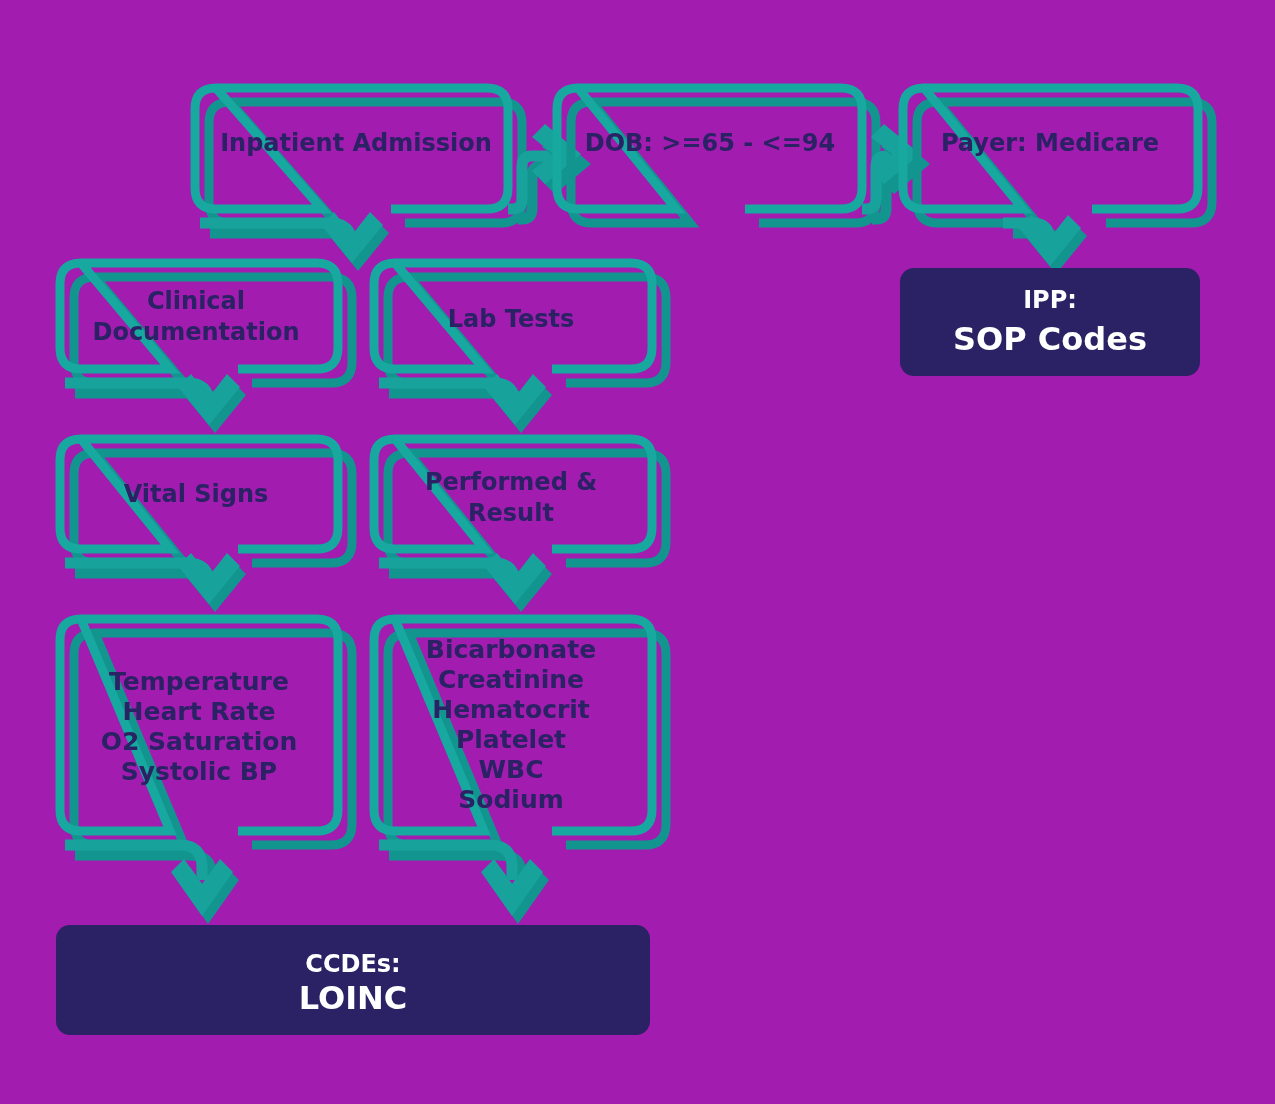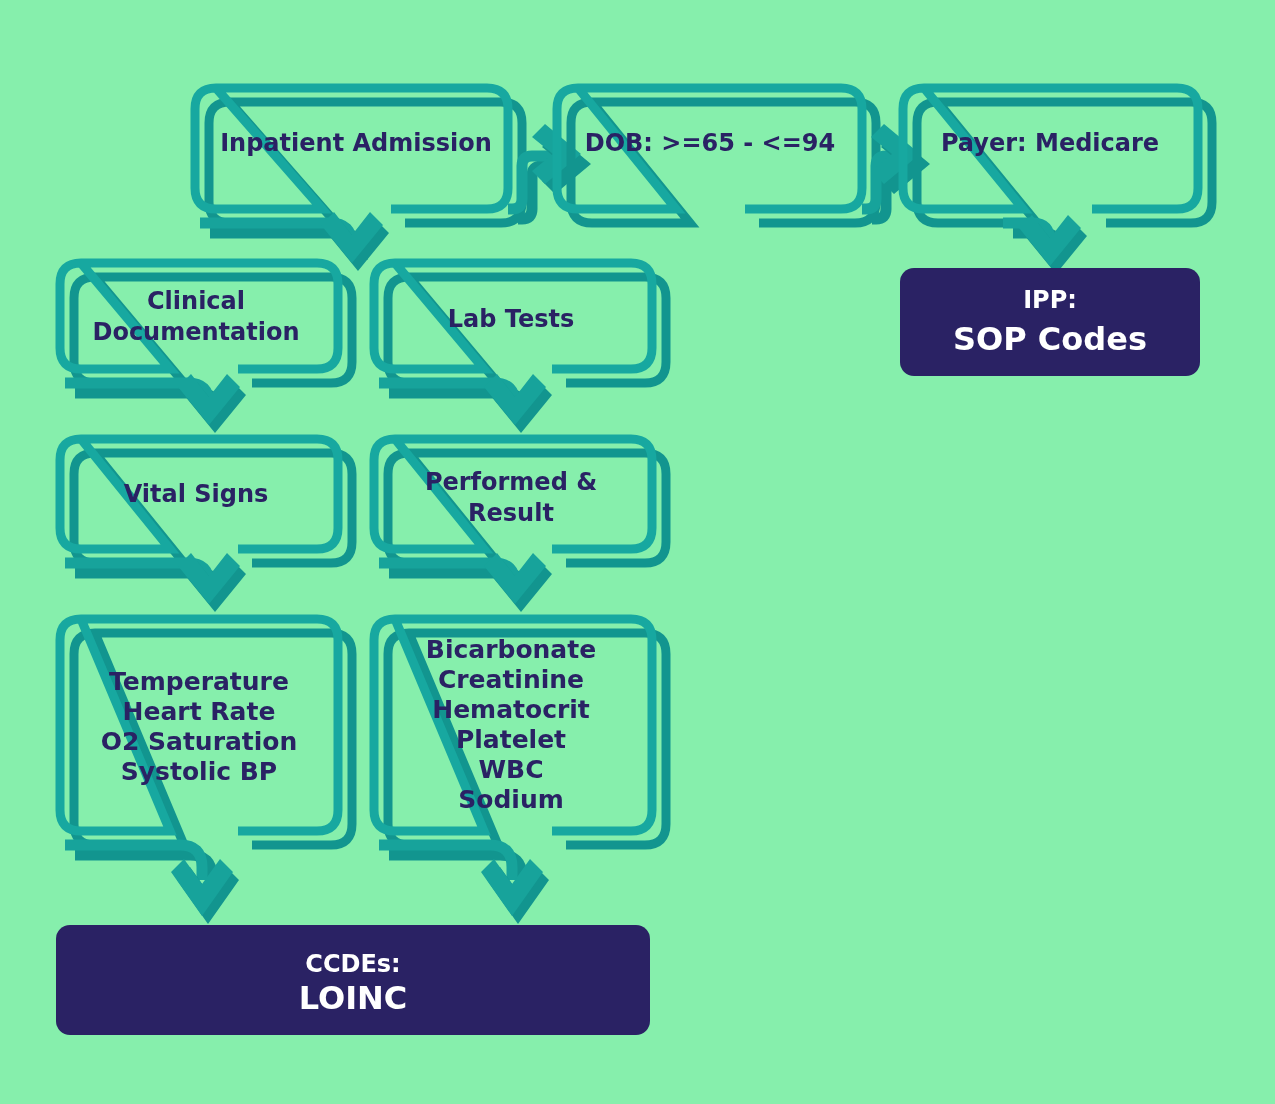--- a/index.html
+++ b/index.html
@@ -11,21 +11,21 @@
   body {
     width: 1275px;
     height: 1104px;
     font-family: "DejaVu Sans", sans-serif;
     overflow: hidden;
   }
   #diagram-root {
     position: relative;
     width: 1275px;
     height: 1104px;
-    background: #86efac;
+    background: #a21caf;
   }
   #flow-svg {
     position: absolute;
     top: 0;
     left: 0;
     width: 1275px;
     height: 1104px;
     display: block;
   }
   .node-label {

